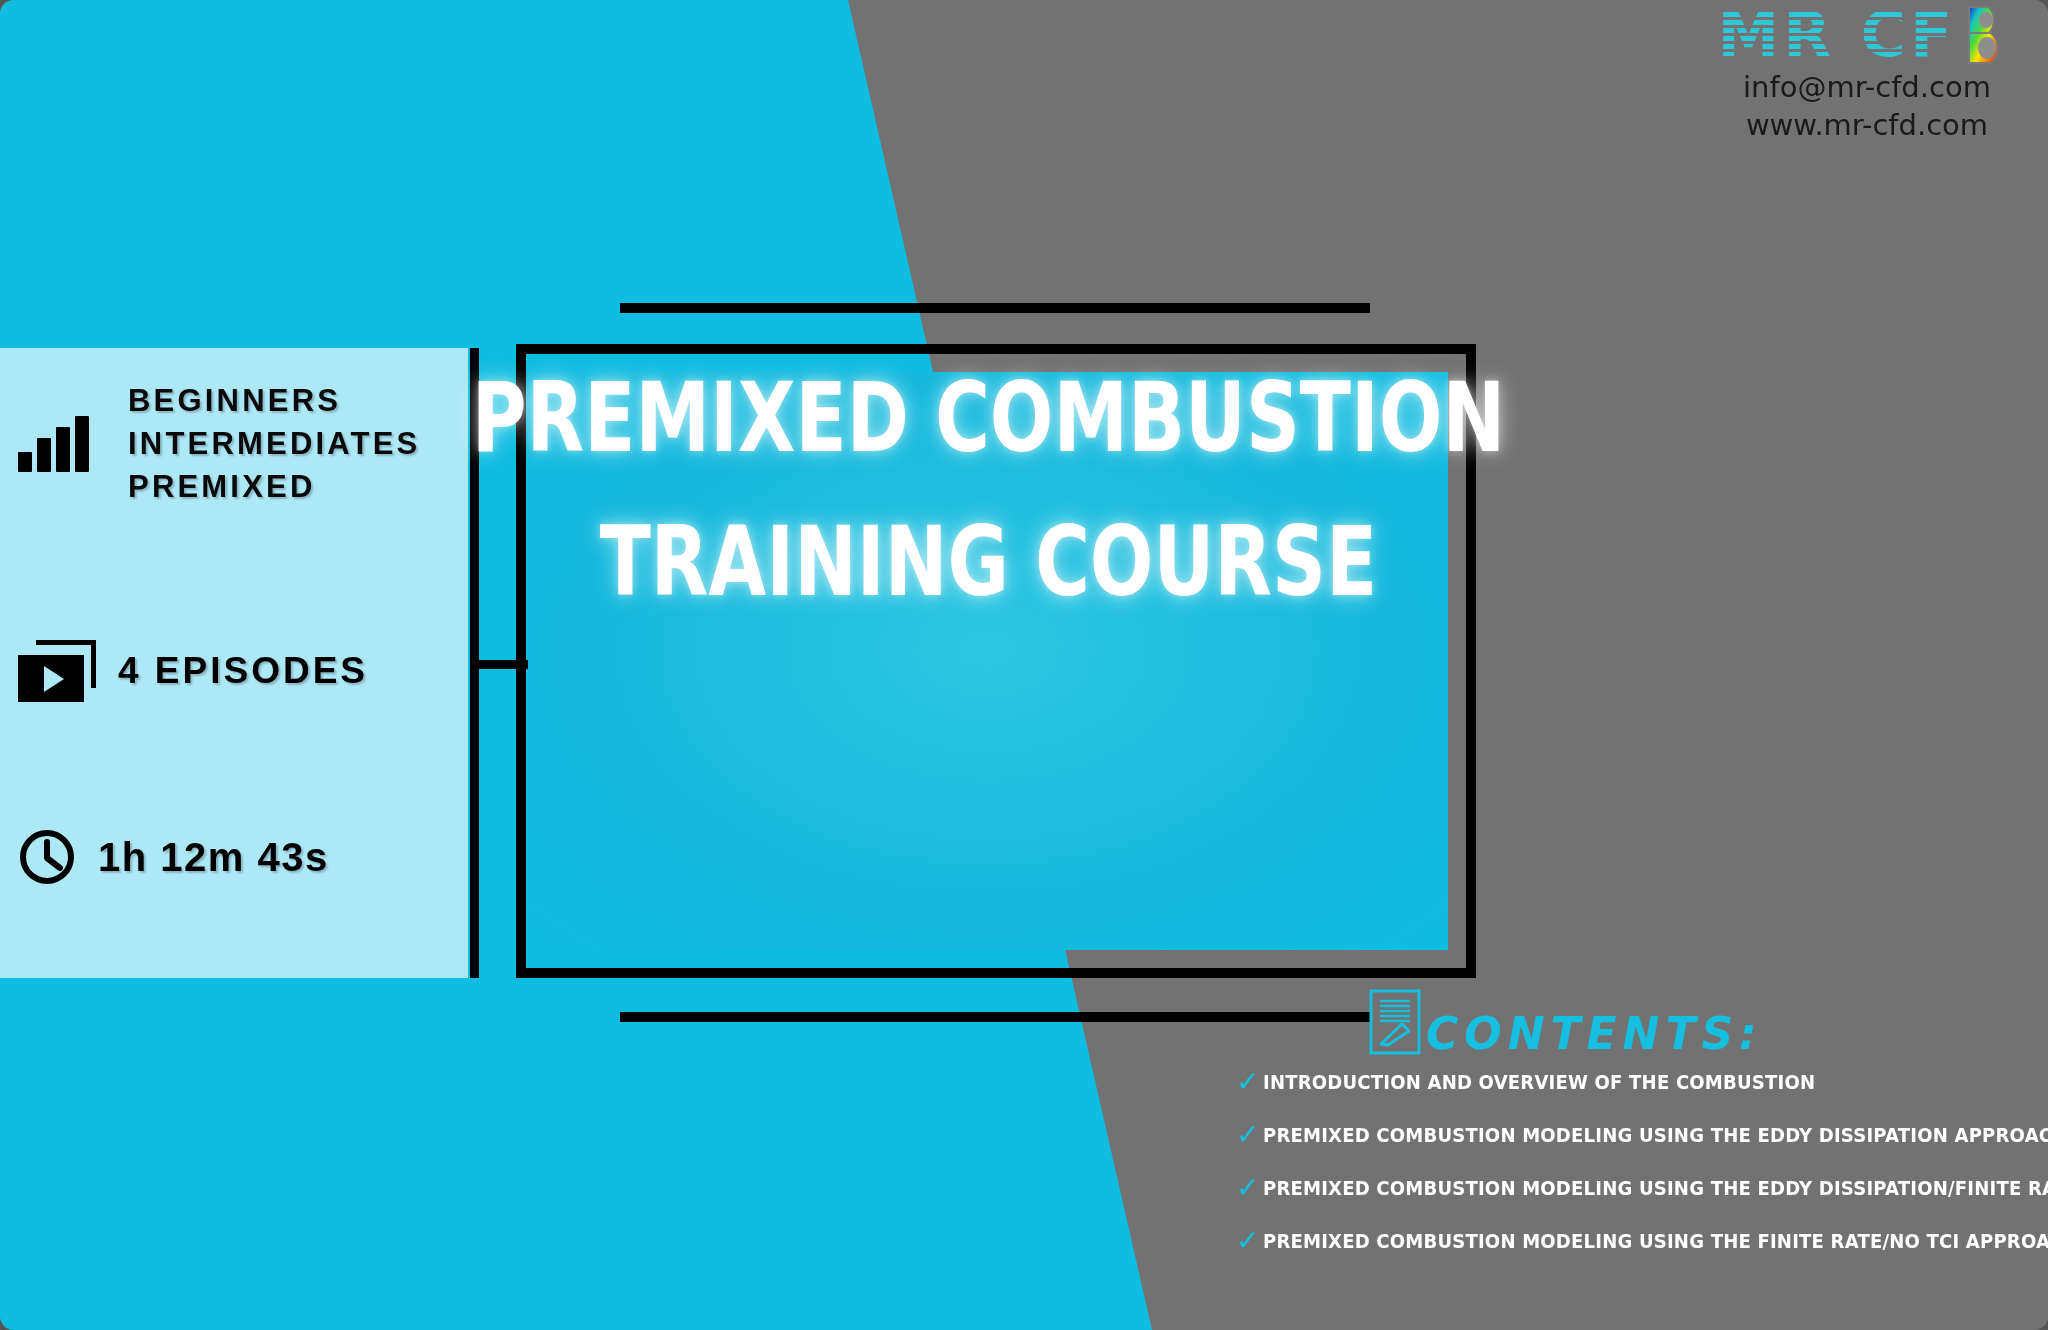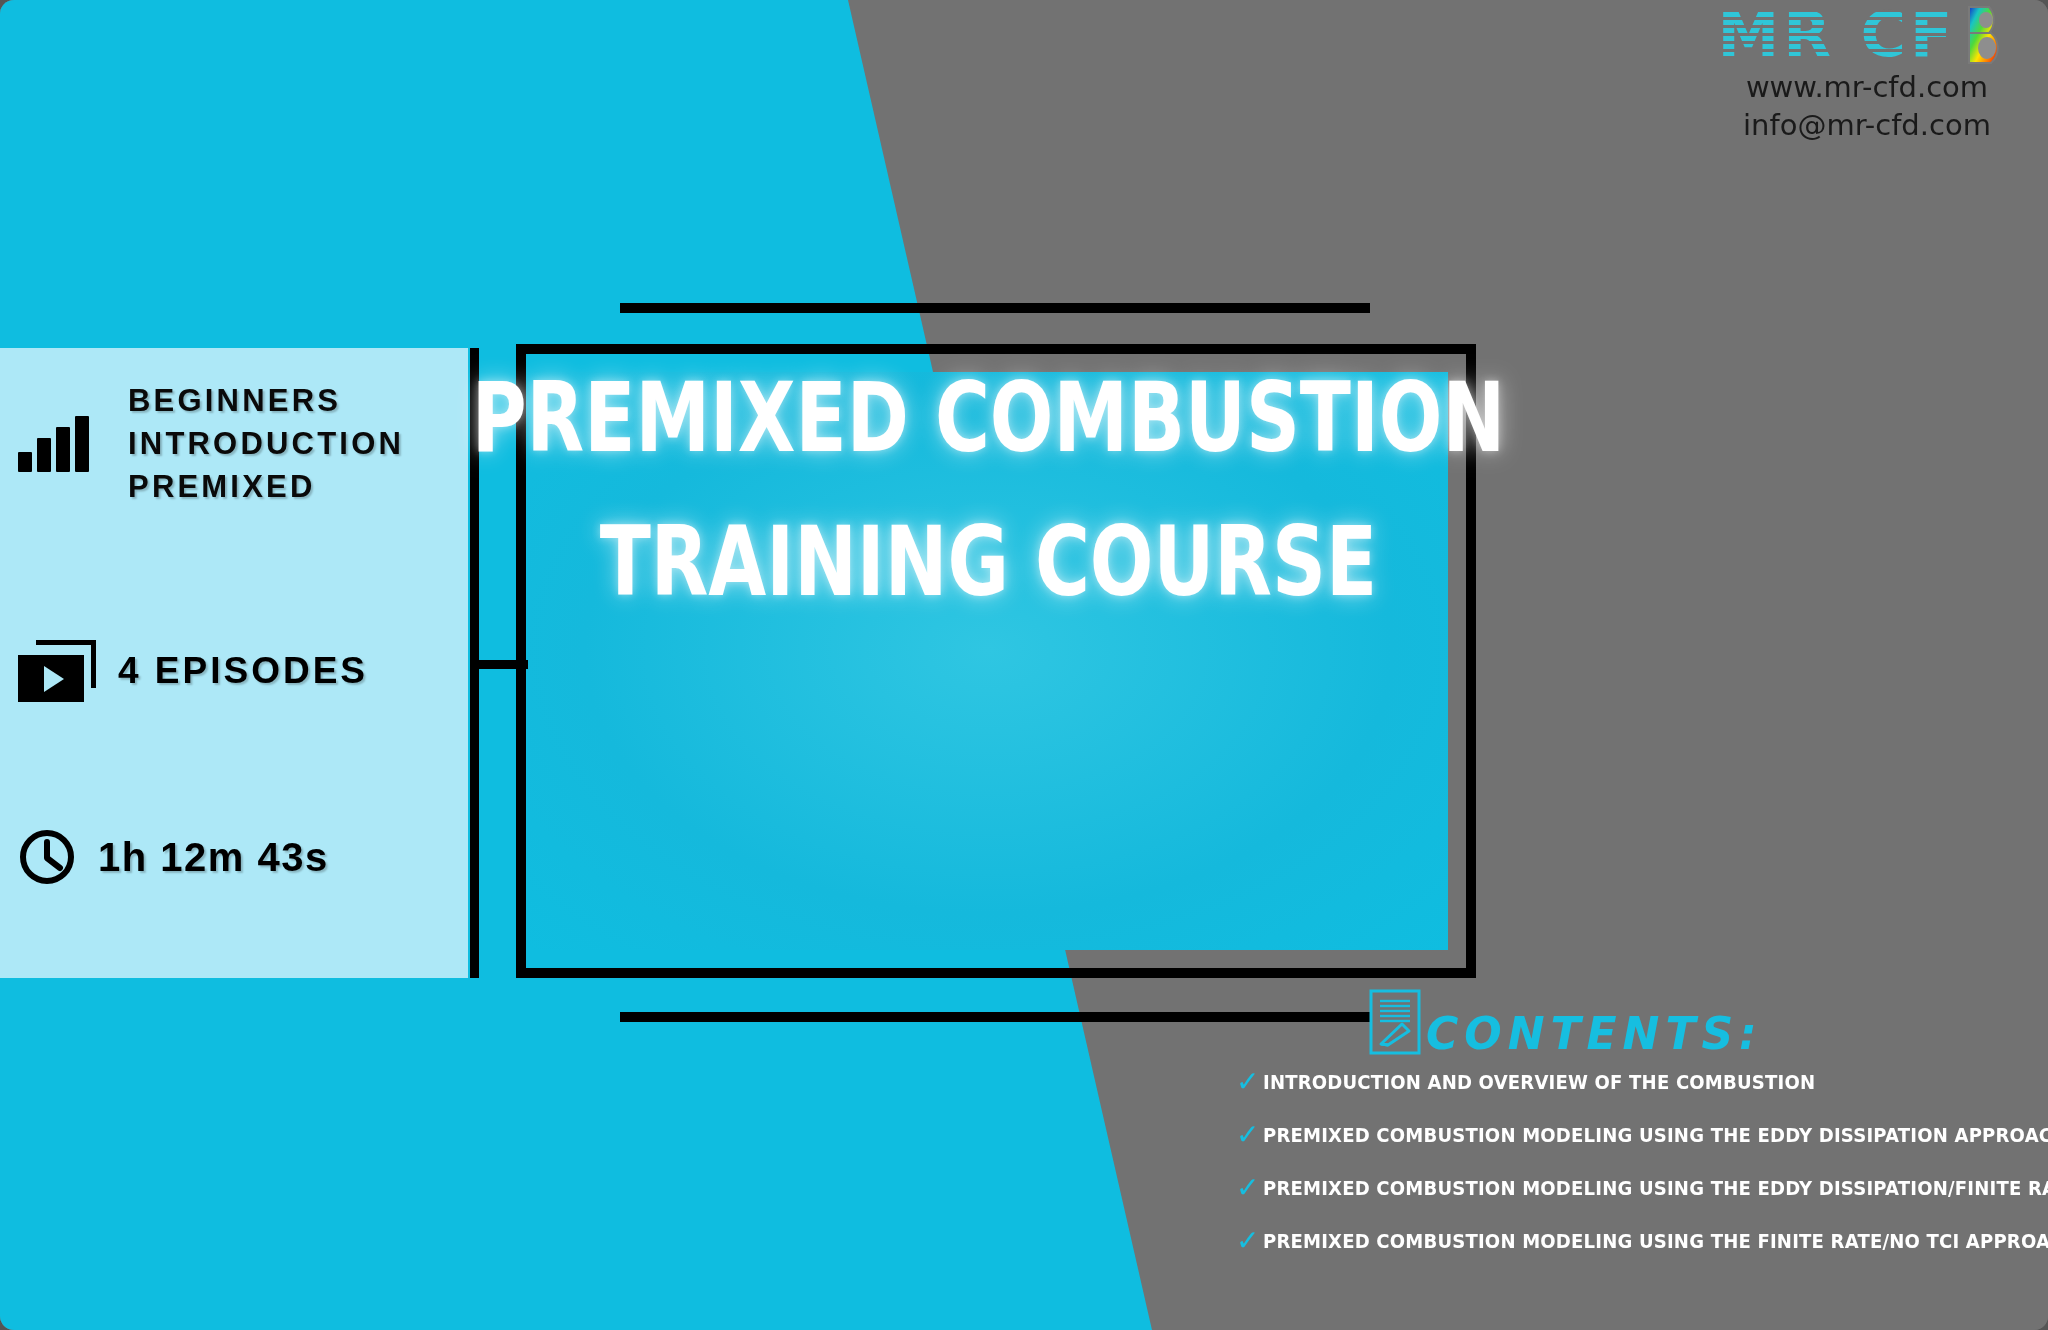--- a/index.html
+++ b/index.html
@@ -270,38 +270,38 @@
             <stop offset="60%" stop-color="#ffe400"></stop>
             <stop offset="80%" stop-color="#ff7a00"></stop>
             <stop offset="100%" stop-color="#e01010"></stop>
           </linearGradient>
         </defs>
         <path d="M7 3 h20 a20 20 0 0 1 0 26 h-20 z M7 29 h22 a20 20 0 0 1 0 30 h-22 z" fill="url(#rainbow)" stroke="#7a7a7a" stroke-width="2"></path>
         <ellipse cx="24" cy="16" rx="7" ry="8" fill="#8e8e8e"></ellipse>
         <ellipse cx="25" cy="44" rx="9" ry="11" fill="#8e8e8e"></ellipse>
       </svg>
     </div>
+    <div class="logo-url">info@mr-cfd.com</div>
     <div class="logo-url">www.mr-cfd.com</div>
-    <div class="logo-url">info@mr-cfd.com</div>
   </div>
 
   <div class="side-panel"></div>
   <div class="side-rule"></div>
   <div class="side-connector"></div>
 
   <div class="panel-row panel-row-levels">
     <div class="icon-bars">
       <i></i>
         <i></i>
         <i></i>
         <i></i>
     </div>
     <div class="levels-text">
       <span>BEGINNERS</span>
-      <span>INTRODUCTION</span>
+      <span>INTERMEDIATES</span>
       <span>PREMIXED</span>
     </div>
   </div>
 
   <div class="panel-row panel-row-episodes">
     <div class="icon-video">
       <span class="back"></span>
       <span class="front">
           <span class="tri"></span>
         </span>

